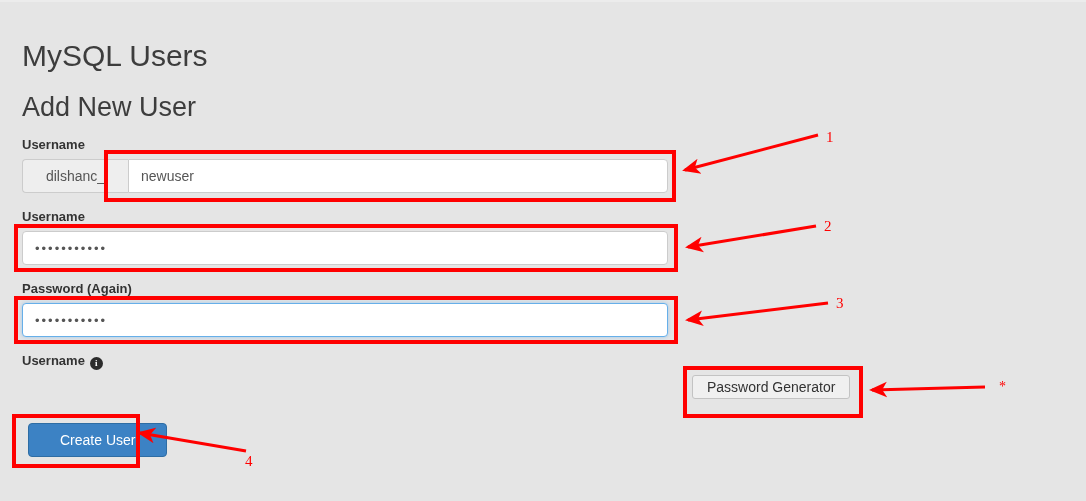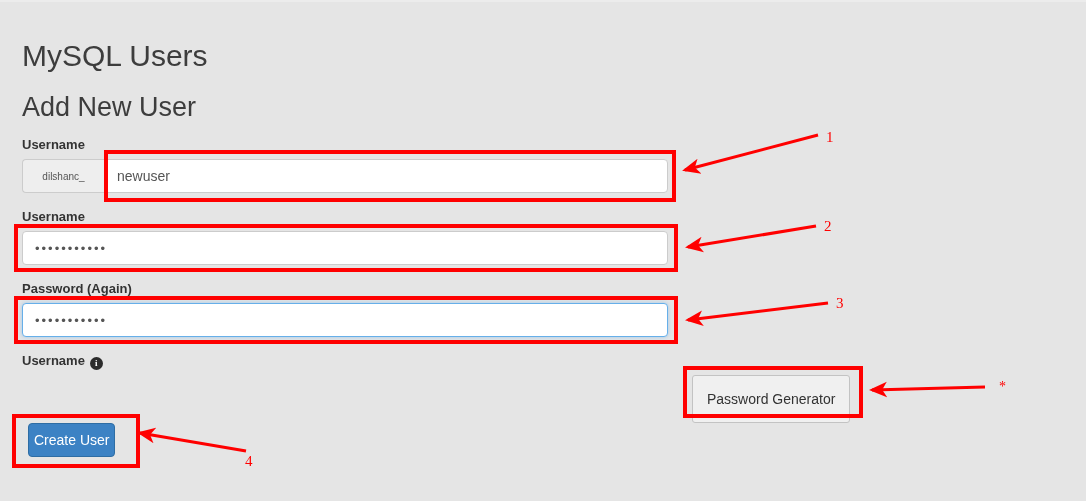--- a/index.html
+++ b/index.html
@@ -63,26 +63,26 @@
   
   .input-group {
     position: absolute;
     left: 22px; top: 157px;
     width: 646px;
     height: 34px;
     display: flex;
     align-items: stretch;
   }
   .addon {
-    width: 82px;
+    width: 106px;
     background: #eeeeee;
     border: 1px solid #cccccc;
     border-right: none;
     border-radius: 4px 0 0 4px;
-    font-size: 10px;
+    font-size: 14px;
     color: #555555;
     display: flex;
     align-items: center;
     justify-content: center;
     box-sizing: border-box;
     white-space: nowrap;
   }
   .txt-input {
     flex: 1;
     background: #ffffff;
@@ -160,38 +160,38 @@
     vertical-align: -1px;
     margin-left: 5px;
     font-family: "Liberation Serif", serif;
   }
 
   
   .btn-primary {
     position: absolute;
     left: 28px; top: 421px;
     height: 34px;
-    padding: 0 5px;
+    padding: 0 31px;
     background: #3c82c4;
     border: 1px solid #2e6da4;
     border-radius: 4px;
     color: #ffffff;
     font-size: 14px;
     display: flex;
     align-items: center;
     justify-content: center;
     box-sizing: border-box;
     cursor: pointer;
     font-family: "Liberation Sans", sans-serif;
     white-space: nowrap;
   }
   .btn-default {
     position: absolute;
     left: 692px; top: 373px;
-    height: 48px;
+    height: 24px;
     padding: 0 14px;
     background: #f0f0f0;
     border: 1px solid #c3c3c3;
     border-radius: 3px;
     color: #333333;
     font-size: 14px;
     display: flex;
     align-items: center;
     justify-content: center;
     box-sizing: border-box;

